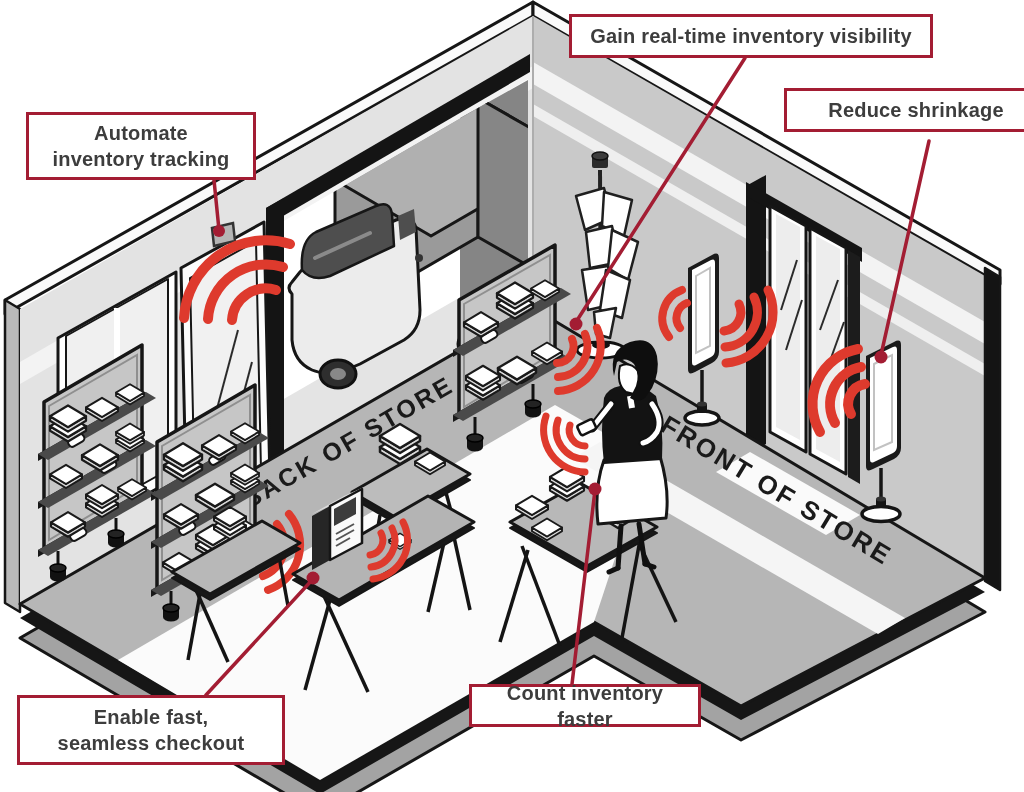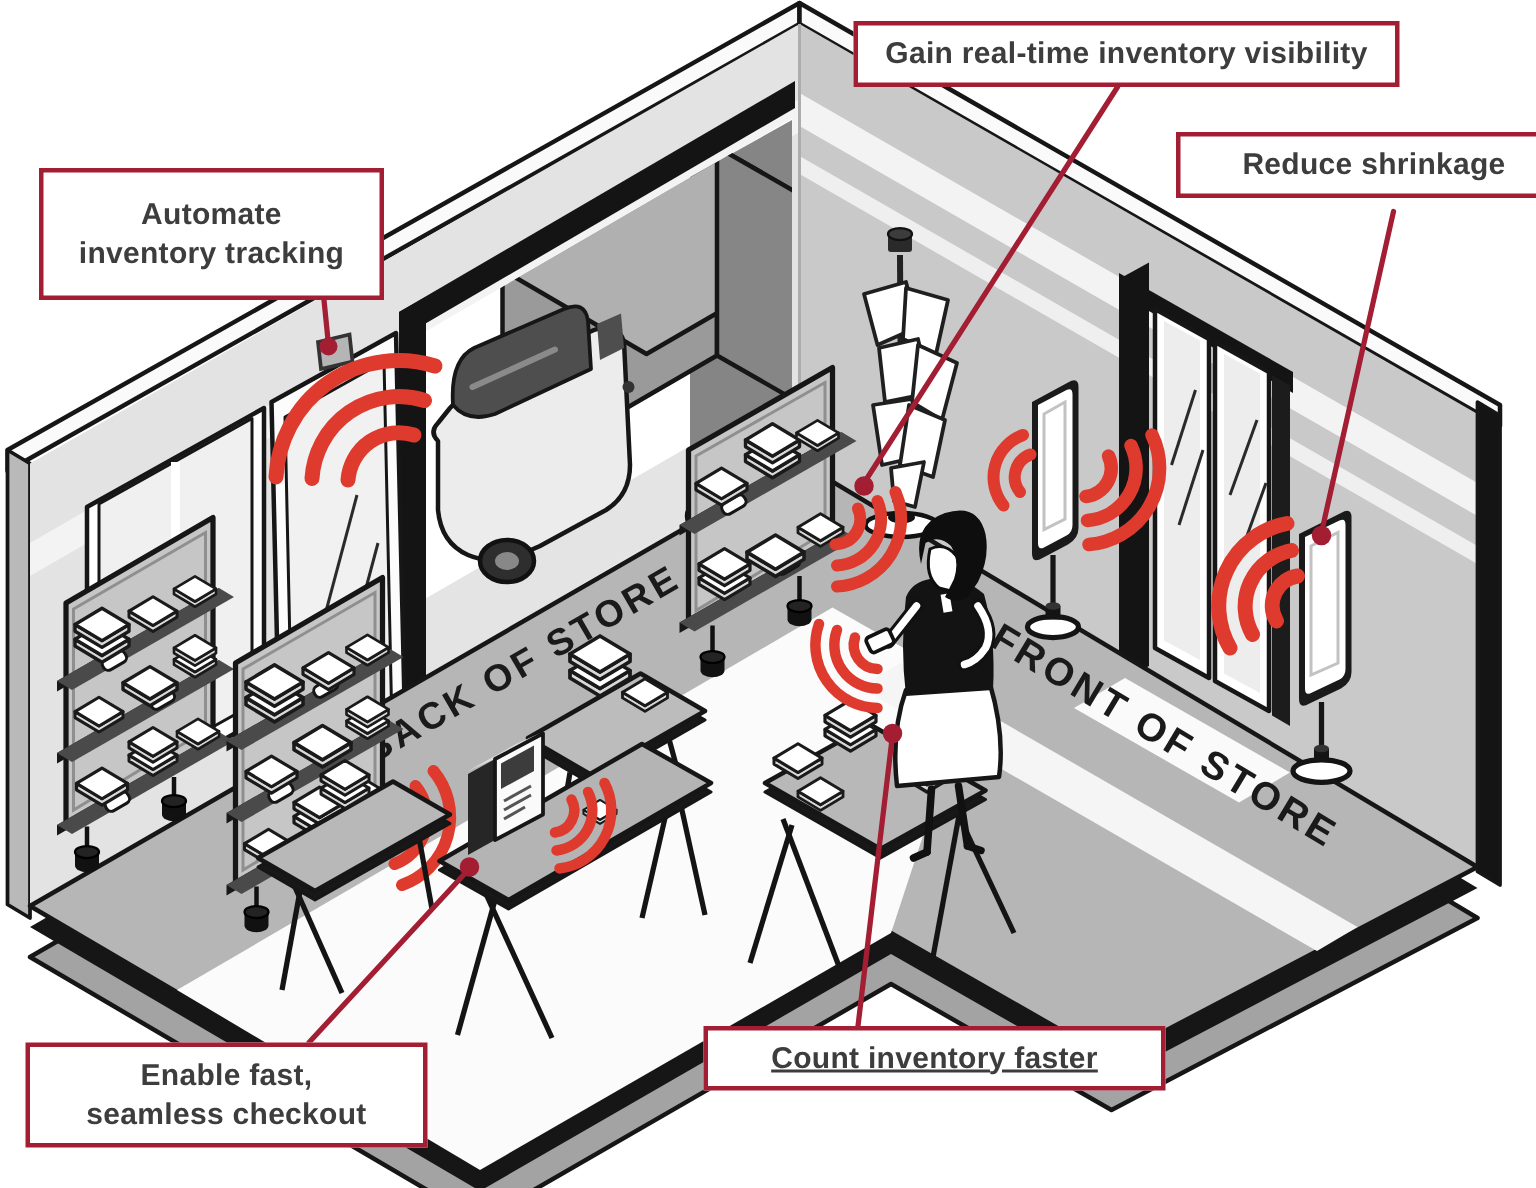--- a/index.html
+++ b/index.html
@@ -13,25 +13,25 @@
     font-family:"Liberation Sans",sans-serif;background:#fff;
   }
   .stage svg{position:absolute;left:0;top:0;}
   .callout{
     position:absolute;box-sizing:border-box;background:#fff;
     border:3px solid var(--callout-red);
     color:#3d3d3d;font-size:20px;font-weight:600;line-height:1.3;
     display:flex;align-items:center;justify-content:center;text-align:center;
     white-space:pre-line;letter-spacing:.2px;z-index:5;padding:2px 6px;
   }
-  .co-automate{left:26px;top:112px;width:230px;height:88px;}
+  .co-automate{left:26px;top:112px;width:230px;height:68px;}
   .co-gain{left:569px;top:14px;width:364px;height:44px;}
   .co-reduce{left:784px;top:88px;width:264px;height:44px;text-align:right;}
   .co-enable{left:17px;top:695px;width:268px;height:70px;}
-  .co-count{left:469px;top:684px;width:308px;height:43px;text-decoration:underline;}
+  .co-count{left:469px;top:684px;width:232px;height:43px;}
   .sig{fill:none;stroke:var(--signal-red);stroke-linecap:round;}
   .conn{fill:none;stroke:var(--callout-red);stroke-width:3.5;stroke-linecap:round;}
   .cdot{fill:var(--callout-red);}
   .flabel{font-family:"Liberation Sans",sans-serif;font-weight:bold;fill:var(--ink);letter-spacing:2.5px;}
   .ol{stroke:#161616;stroke-linejoin:round;}
 </style>
 </head>
 <body>
 
 <div class="stage">

